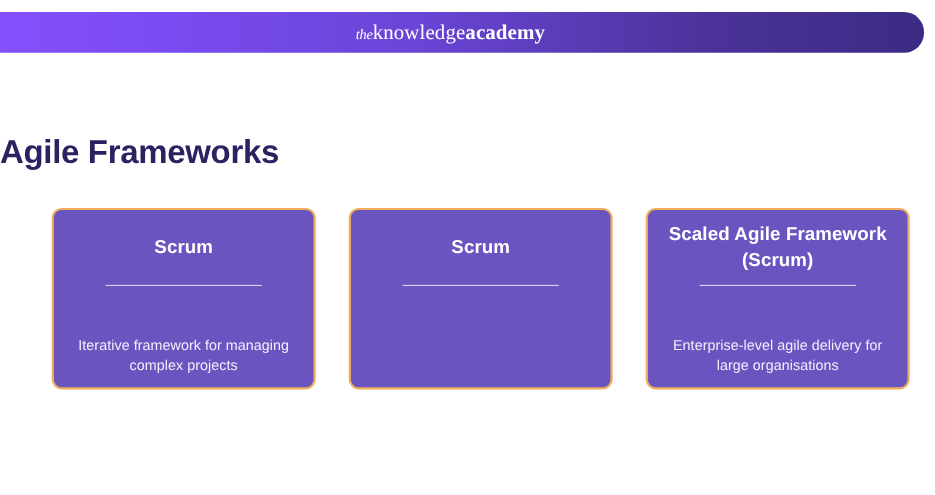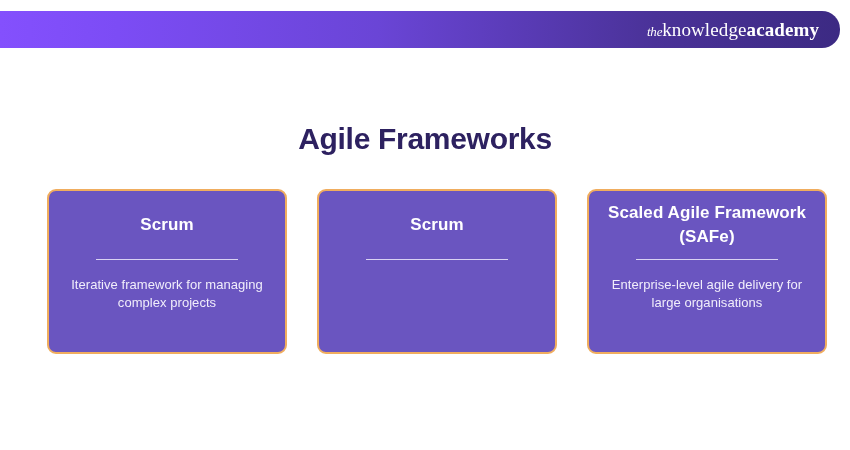--- a/index.html
+++ b/index.html
@@ -22,21 +22,21 @@
     top: 11px;
     width: 840px;
     height: 37px;
     background: linear-gradient(90deg, #8450fd 0%, #7c4cf5 14%, #6a45d6 45%, #4a3298 78%, #3c2a83 100%);
     border-top-left-radius: 0;
     border-bottom-left-radius: 0;
     border-top-right-radius: 18px;
     border-bottom-right-radius: 18px;
     display: flex;
     align-items: center;
-    justify-content: flex-end;
+    justify-content: center;
     box-sizing: border-box;
     padding-right: 21px;
   }
   .brand-logo {
     font-family: "Liberation Serif", "DejaVu Serif", serif;
     color: #ffffff;
     font-size: 19px;
     letter-spacing: 0.1px;
     white-space: nowrap;
     line-height: 1;
@@ -52,21 +52,20 @@
   .brand-academy {
     font-weight: 700;
   }
 
   
   .page-title {
     position: absolute;
     left: 0;
     top: 99px;
     width: 850px;
-    text-align: center;
     font-size: 30px;
     font-weight: 700;
     color: #2d2160;
     letter-spacing: -0.3px;
     line-height: 40px;
   }
 
   
   .cards-row {
     position: absolute;
@@ -111,20 +110,21 @@
     height: 1px;
     background: #d9d3f2;
     margin: 0 0 16px 0;
   }
   .card-desc {
     color: #f1eefb;
     font-size: 13px;
     line-height: 18px;
     text-align: center;
     letter-spacing: 0.05px;
+    margin-top: 29px;
   }
 </style>
 </head>
 <body>
 
 <div class="brand-bar">
   <div class="brand-logo">
     <span class="brand-the">the</span><span class="brand-knowledge">knowledge</span><span class="brand-academy">academy</span>
   </div>
 </div>
@@ -143,19 +143,19 @@
 
   <div class="framework-card">
     <div class="card-title-wrap">
       <div class="card-title">Scrum</div>
     </div>
     <div class="card-divider"></div>
   </div>
 
   <div class="framework-card">
     <div class="card-title-wrap">
-      <div class="card-title">Scaled Agile Framework (SAFe)</div>
+      <div class="card-title">Scaled Agile Framework (Scrum)</div>
     </div>
     <div class="card-divider"></div>
     <div class="card-desc">Enterprise-level agile delivery for large organisations</div>
   </div>
 
 </div>
 
 </body></html>

